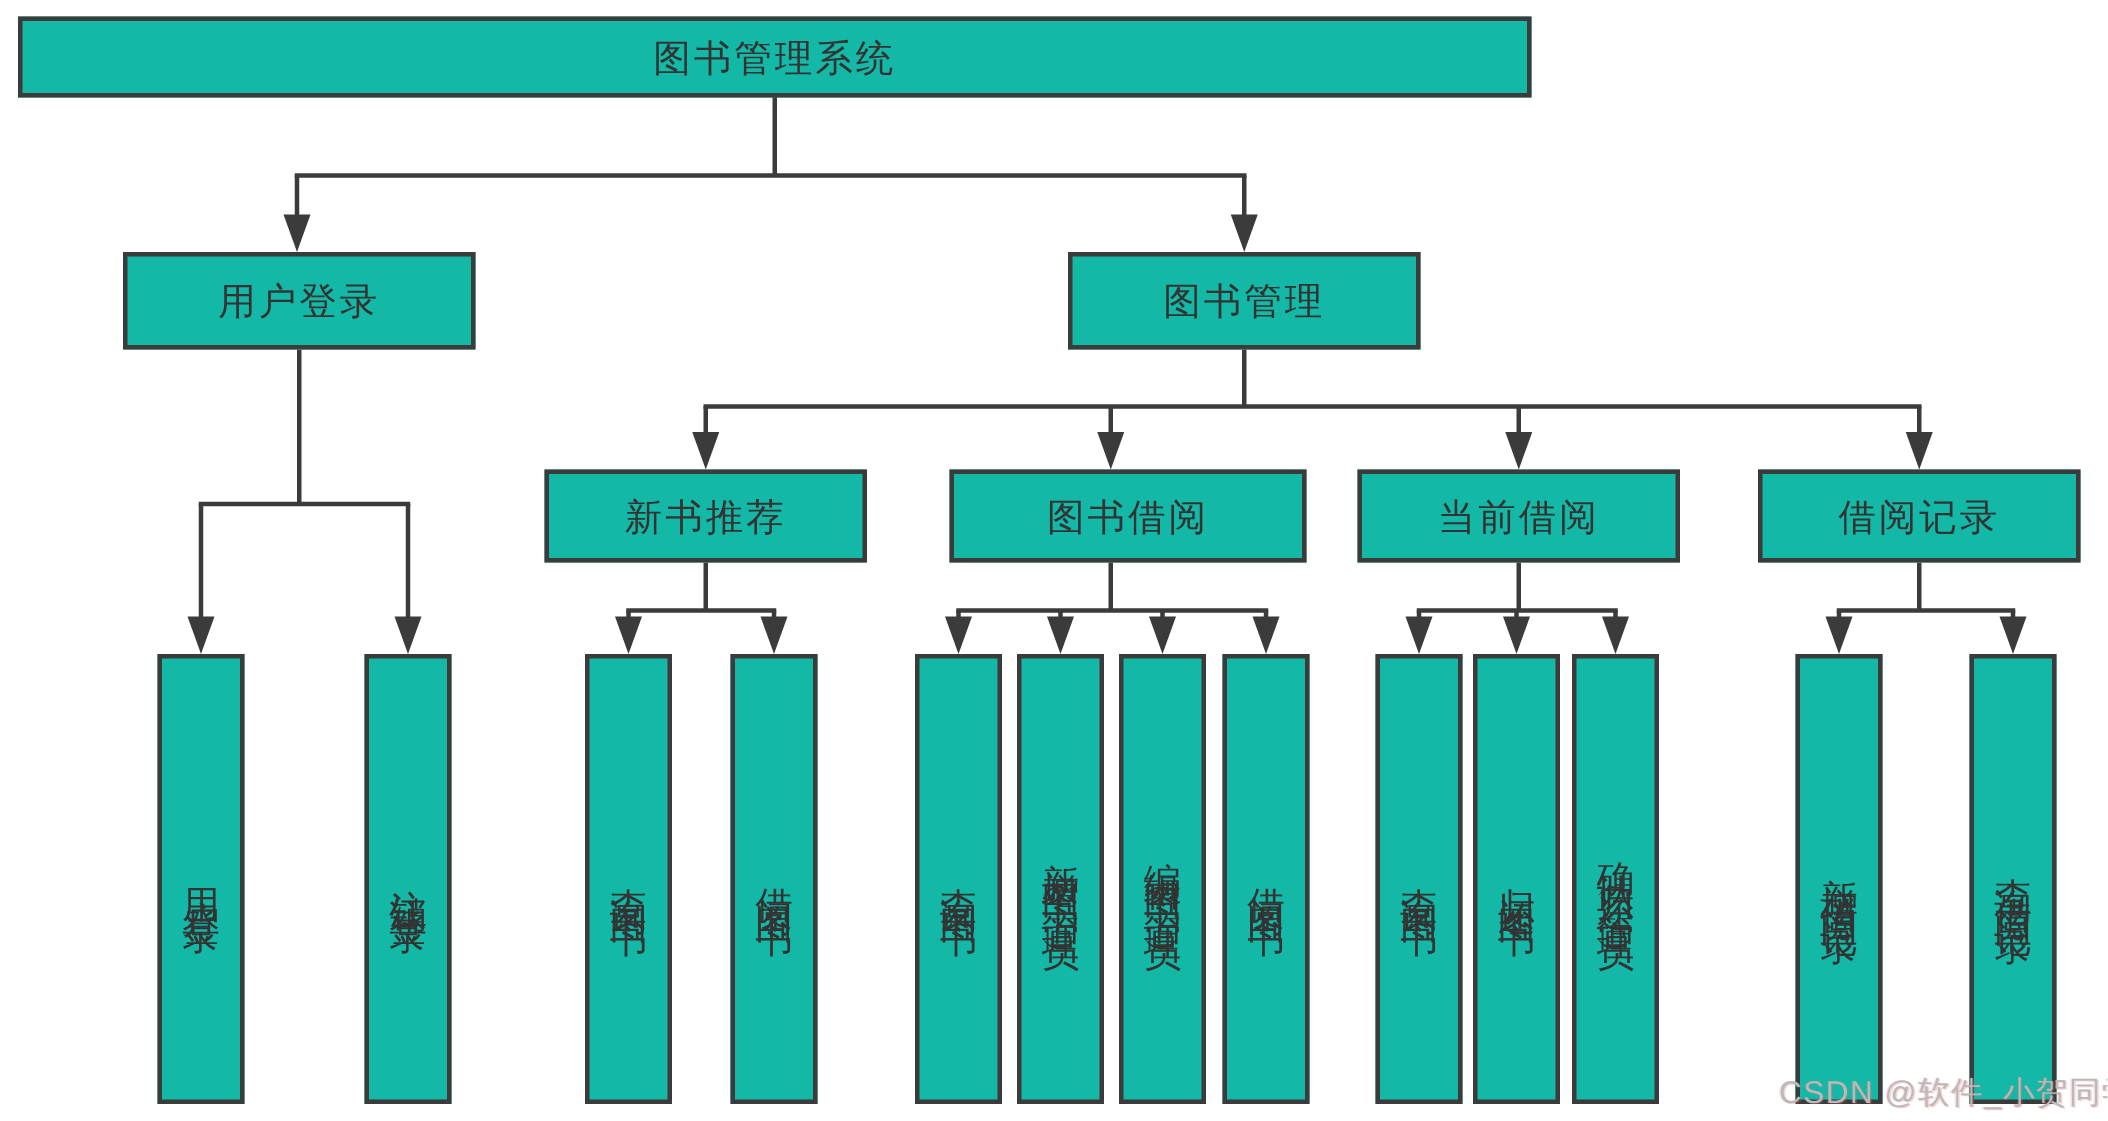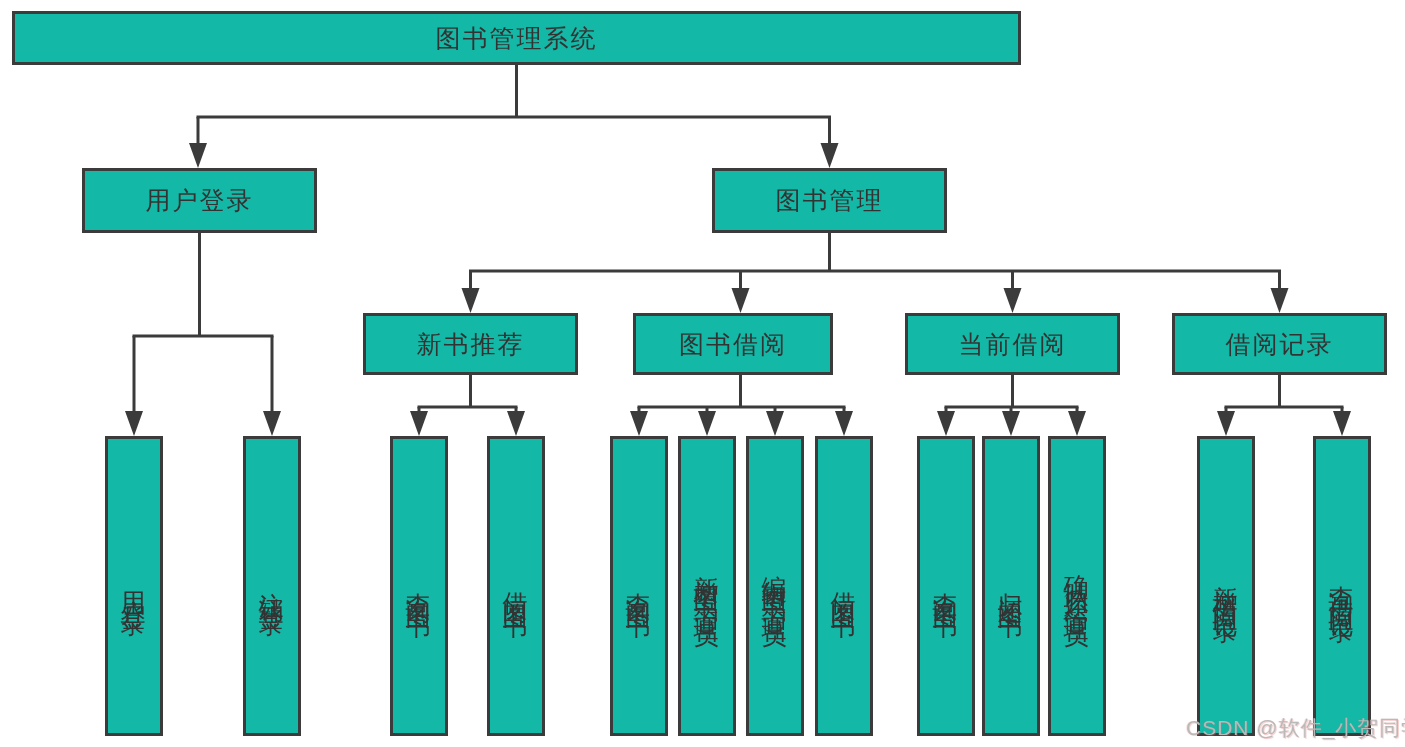--- a/index.html
+++ b/index.html
@@ -107,21 +107,21 @@
   <div class="box hbox" style="left:82px;top:168px;width:235px;height:65px;">
     <span>用户登录</span>
   </div>
   <div class="box hbox" style="left:712px;top:168px;width:235px;height:65px;">
     <span>图书管理</span>
   </div>
 
   <div class="box hbox" style="left:363px;top:313px;width:215px;height:62px;">
     <span>新书推荐</span>
   </div>
-  <div class="box hbox" style="left:633px;top:313px;width:200px;height:62px;">
+  <div class="box hbox" style="left:633px;top:313px;width:238px;height:62px;">
     <span>图书借阅</span>
   </div>
   <div class="box hbox" style="left:905px;top:313px;width:215px;height:62px;">
     <span>当前借阅</span>
   </div>
   <div class="box hbox" style="left:1172px;top:313px;width:215px;height:62px;">
     <span>借阅记录</span>
   </div>
 
   <div class="box vbox" style="left:105px;top:436px;width:58px;height:300px;">

